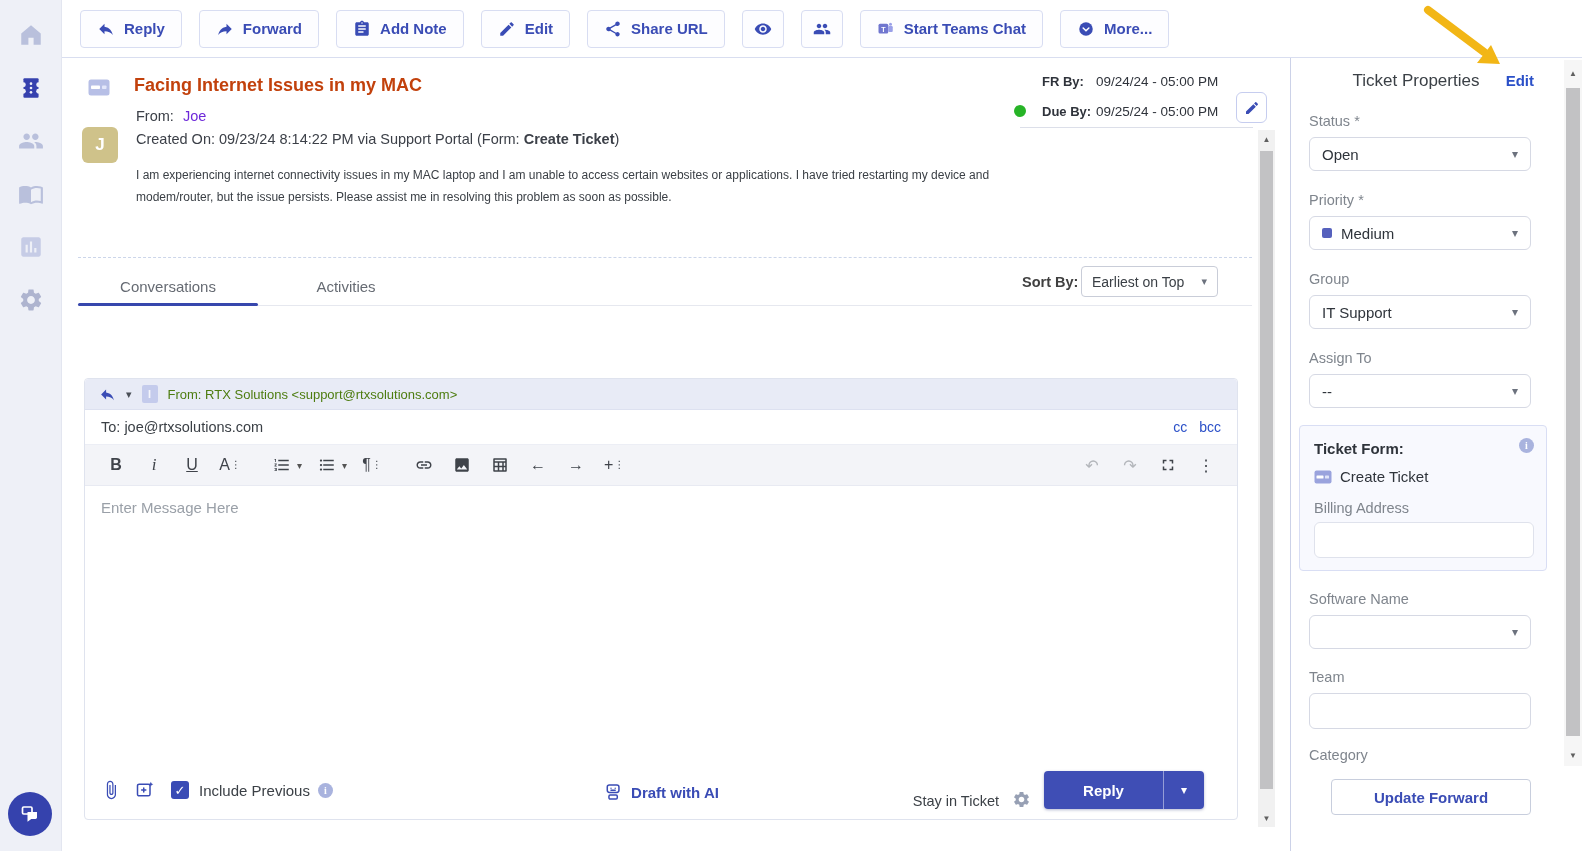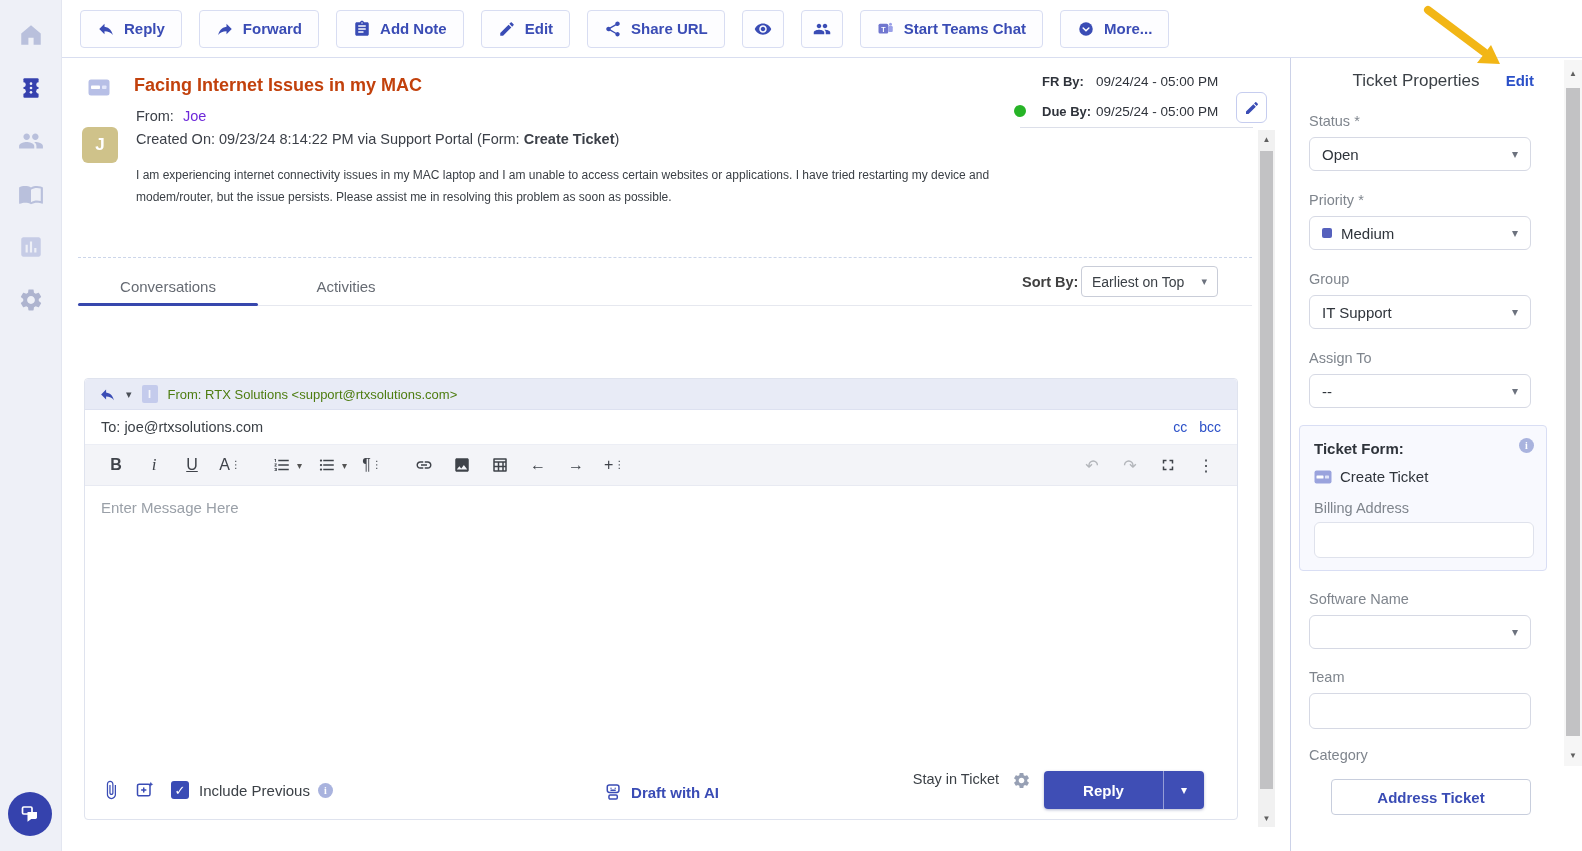--- a/index.html
+++ b/index.html
@@ -69,21 +69,21 @@
   .tb-right{margin-left:auto;display:flex;align-items:center}
   .cmp-editor{flex:1;padding:13px 16px;font-size:15px;color:#9aa0a8;cursor:text}
   .cmp-foot{height:52px;display:flex;align-items:center;padding:0 33px 6px 16px;position:relative;flex:none}
   .cmp-foot .fi{cursor:pointer;display:flex;align-items:center}
   .cmp-foot svg{width:20px;height:20px}
   .clip svg{fill:#3a4cb5}
   .cbx{width:18px;height:18px;background:#3a4cb5;border-radius:3px;color:#fff;font-size:13px;display:flex;align-items:center;justify-content:center;margin:0 10px 0 16px;cursor:pointer}
   .inc-label{font-size:15px;color:#3b4046}
   .info-dot{width:15px;height:15px;border-radius:50%;background:#a9b3de;color:#fff;font-size:10px;font-weight:700;display:inline-flex;align-items:center;justify-content:center;margin-left:8px;font-family:"Liberation Serif",serif}
   .draft-ai{position:absolute;left:50%;top:50%;transform:translate(-50%,-55%);display:flex;gap:8px;align-items:center;color:#3a4cb5;font-weight:700;font-size:15px;cursor:pointer}
-  .foot-right{margin-left:auto;display:flex;align-items:flex-start;gap:13px}
+  .foot-right{margin-left:auto;display:flex;align-items:flex-end;gap:13px}
   .stay-lab{font-size:14.5px;color:#3b4046}
   .gear-sm svg{width:19px;height:19px;fill:#97a0b4}
   .reply-split{display:flex;height:38px;border-radius:4px;overflow:hidden;box-shadow:0 1px 3px rgba(40,50,120,.35)}
   .reply-main{width:119px;background:#3f4eb5;color:#fff;font-weight:700;font-size:15px;display:flex;align-items:center;justify-content:center;cursor:pointer}
   .reply-caret{width:41px;background:#3f4eb5;border-left:1px solid rgba(255,255,255,.45);display:flex;align-items:center;justify-content:center;color:#fff;font-size:12px;cursor:pointer}
 
   
   .scrollbar{background:#f1f1f1}
   .sc-arrow{height:18px;display:flex;align-items:center;justify-content:center;font-size:8px;color:#606060;cursor:pointer}
   .sc-thumb{position:absolute;left:2px;right:2px;background:#c2c2c4;cursor:pointer}
@@ -437,21 +437,21 @@
     <div class="rp-sel" style="top:557px">
       <span></span>
       <span class="caret">▾</span>
     </div>
 
     <div class="rp-label" style="top:611px">Team</div>
     <div class="rp-input" style="top:635px"></div>
 
     <div class="rp-label" style="top:689px">Category</div>
 
-    <div class="update-btn">Address Ticket</div>
+    <div class="update-btn">Update Forward</div>
   </div>
 
   <div class="abs rp-scroll">
     <div class="sc-arrow" style="margin-top:4px">▲</div>
     <div class="sc-thumb" style="top:28px;height:648px"></div>
     <div class="sc-arrow" style="position:absolute;top:686px;left:0;right:0">▼</div>
   </div>
 
   <svg class="abs annot" style="left:1380px;top:0;width:202px;height:110px" viewBox="0 0 202 110">
     <line x1="48" y1="10" x2="104" y2="52" stroke="#f2b616" stroke-width="8" stroke-linecap="round"></line>

